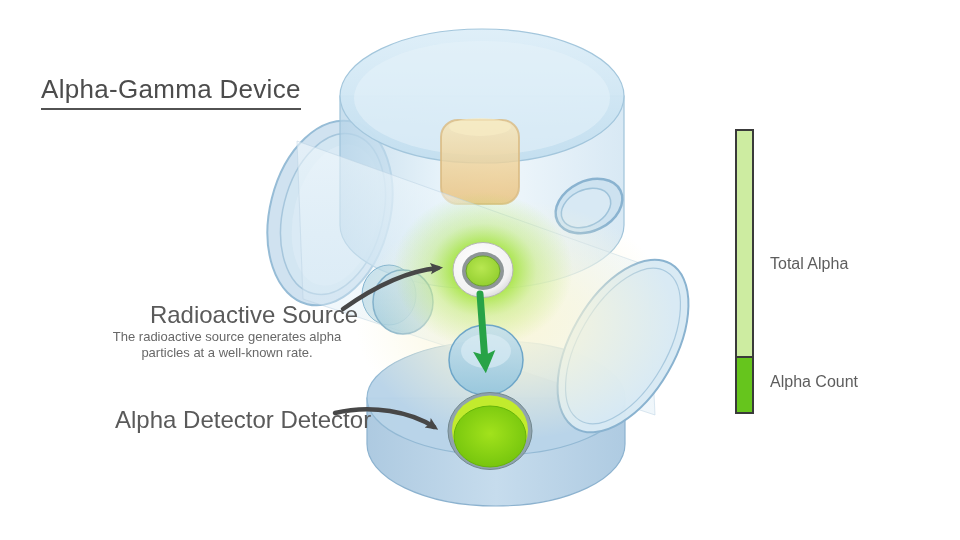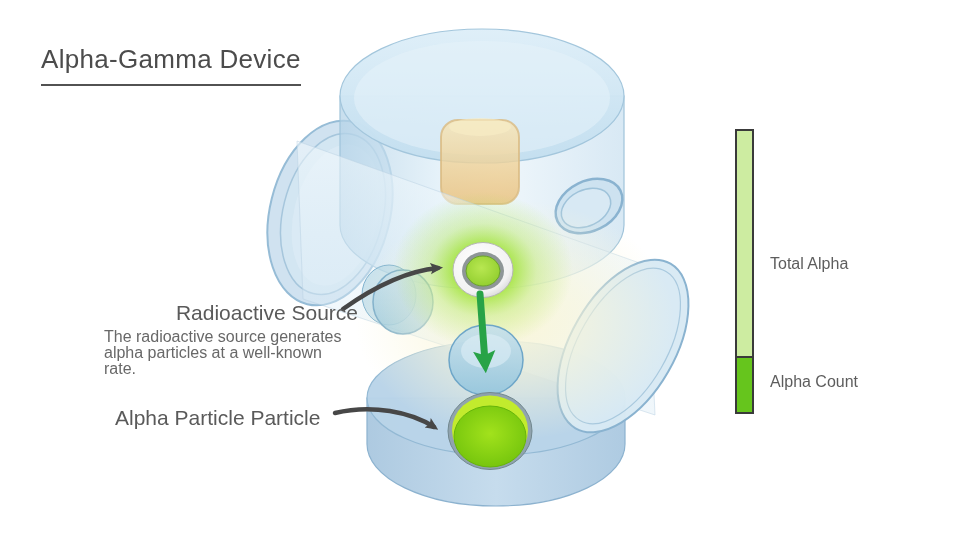--- a/index.html
+++ b/index.html
@@ -2,31 +2,31 @@
 <html><head>
 <meta charset="utf-8">
 <style>
   html,body{margin:0;padding:0;background:#ffffff;}
   #stage{
     position:relative;width:960px;height:540px;overflow:hidden;background:#ffffff;
     font-family:"Liberation Sans", sans-serif;
   }
   #device-svg{position:absolute;left:0;top:0;}
   .page-title{
-    position:absolute;left:41px;top:44px;
+    position:absolute;left:41px;top:74px;
     font-size:26px;letter-spacing:.3px;color:#4c4c4c;
-    border-bottom:2.5px solid #525252;padding-bottom:9px;
+    border-bottom:2.5px solid #525252;padding-bottom:3px;
     display:inline-block;
   }
-  .callout{position:absolute;color:#5a5a5a;font-size:21px;white-space:nowrap;}
+  .callout{position:absolute;color:#5a5a5a;font-size:24px;white-space:nowrap;}
   .source-label{left:148px;top:301px;width:210px;text-align:right;}
   .detector-label{left:115px;top:406px;}
   .source-desc{
     position:absolute;left:104px;top:329px;width:246px;
-    font-size:16px;line-height:16px;color:#686868;
+    font-size:13px;line-height:16px;color:#686868;text-align:center;
   }
   .legend-bar{
     position:absolute;left:735px;top:129px;width:15px;height:281px;
     border:2px solid #3a3a3a;display:flex;flex-direction:column;
   }
   .legend-seg-total{height:225px;background:#cdeca1;}
   .legend-seg-count{flex:1;background:#66c51d;border-top:2px solid #3a3a3a;}
   .legend-label{position:absolute;color:#5d5d5d;font-size:16px;white-space:nowrap;}
   .legend-label-total{left:770px;top:255px;}
   .legend-label-count{left:770px;top:373px;text-align:center;}
@@ -160,21 +160,21 @@
 
     <path d="M 343 309 C 374 287 406 271 438 268" fill="none" stroke="#474747" stroke-width="4.5" stroke-linecap="round" marker-end="url(#ahGray)"></path>
     <path d="M 335 413 C 372 404 411 412 434 427" fill="none" stroke="#474747" stroke-width="4.5" stroke-linecap="round" marker-end="url(#ahGray)"></path>
   </svg>
 
   <div class="page-title">Alpha-Gamma Device</div>
 
   <div class="callout source-label">Radioactive Source</div>
   <div class="source-desc">The radioactive source generates alpha particles at a well-known rate.</div>
 
-  <div class="callout detector-label">Alpha Particle Particle</div>
+  <div class="callout detector-label">Alpha Detector Detector</div>
 
   <div class="legend-bar">
     <div class="legend-seg-total"></div>
     <div class="legend-seg-count"></div>
   </div>
   <div class="legend-label legend-label-total">Total Alpha</div>
   <div class="legend-label legend-label-count">Alpha Count</div>
 
 </div>
 

